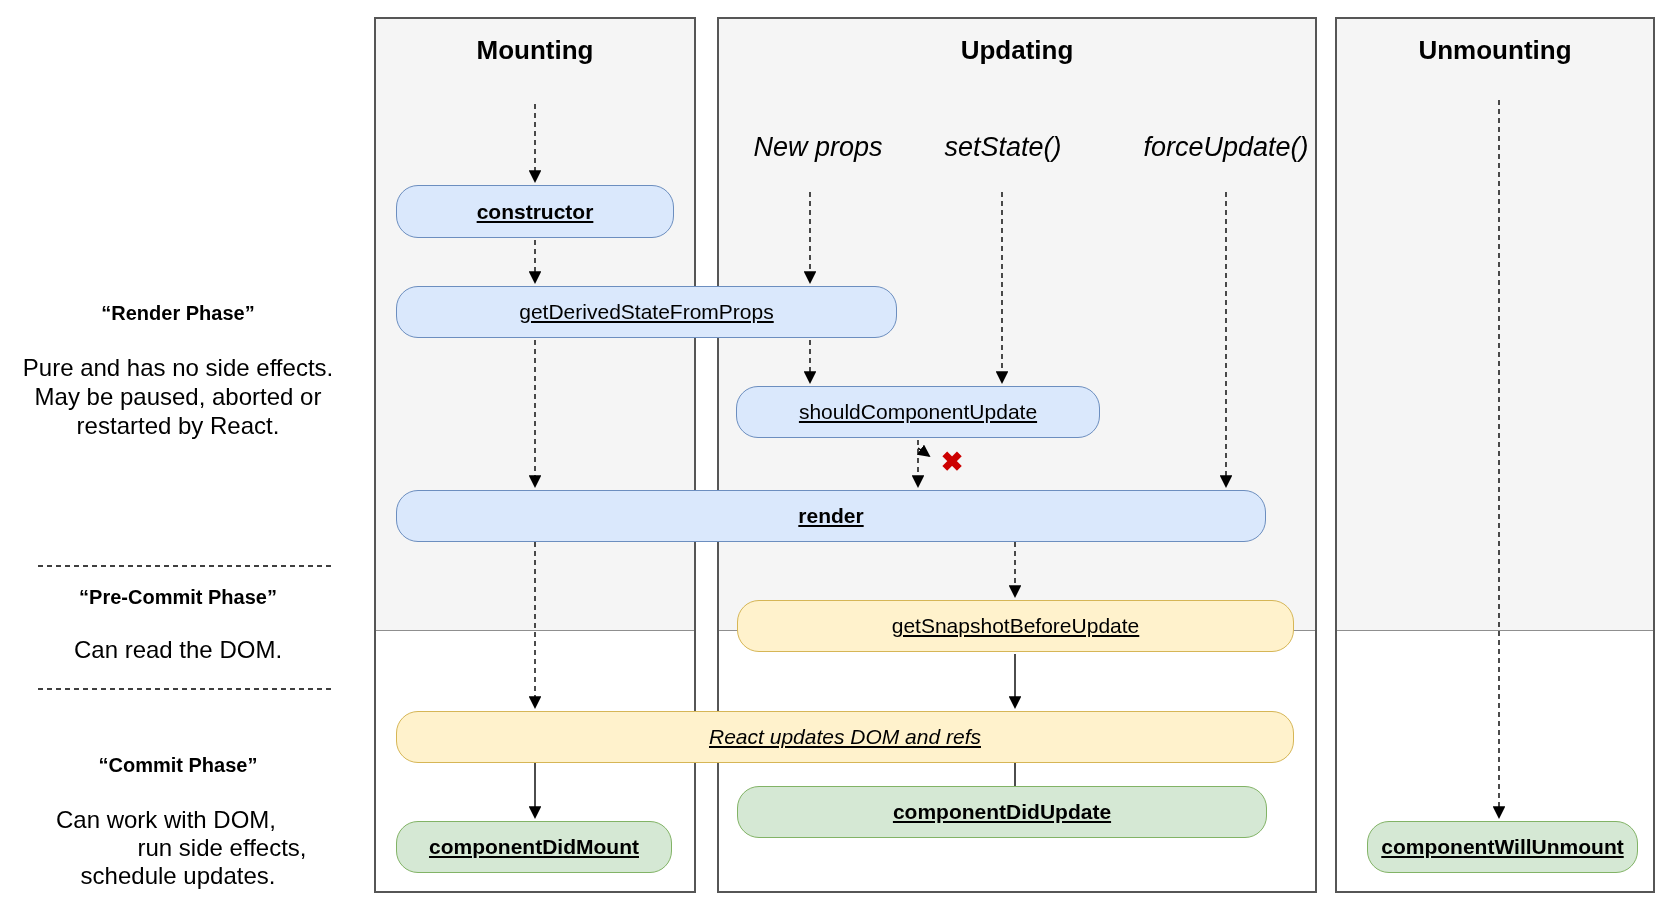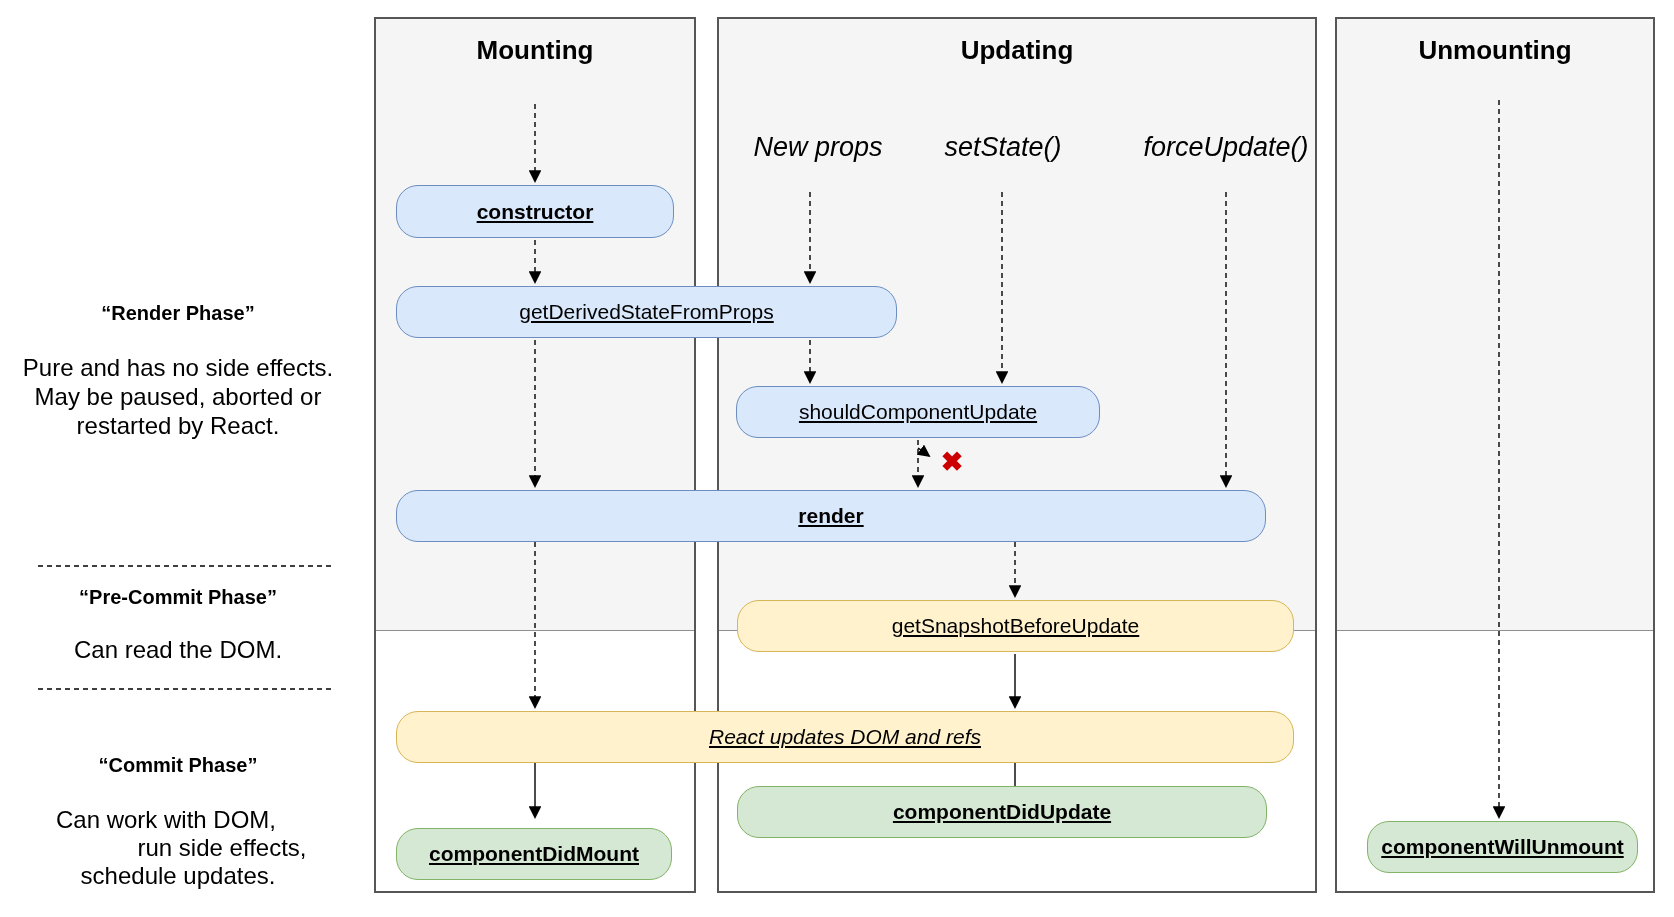--- a/index.html
+++ b/index.html
@@ -82,21 +82,21 @@
   <div class="trigger" style="left:818px;top:147px;">New props</div>
   <div class="trigger" style="left:1003px;top:147px;">setState()</div>
   <div class="trigger" style="left:1226px;top:147px;">forceUpdate()</div>
 
   <div class="node blue bold" style="left:396px;top:185px;width:278px;height:53px;">constructor</div>
   <div class="node blue" style="left:396px;top:286px;width:501px;height:52px;">getDerivedStateFromProps</div>
   <div class="node blue" style="left:736px;top:386px;width:364px;height:52px;">shouldComponentUpdate</div>
   <div class="node blue bold" style="left:396px;top:490px;width:870px;height:52px;">render</div>
   <div class="node yellow" style="left:737px;top:600px;width:557px;height:52px;">getSnapshotBeforeUpdate</div>
   <div class="node yellow italic" style="left:396px;top:711px;width:898px;height:52px;">React updates DOM and refs</div>
-  <div class="node green bold" style="left:396px;top:821px;width:276px;height:52px;margin-top:7px;">componentDidMount</div>
+  <div class="node green bold" style="left:396px;top:821px;width:276px;height:52px;">componentDidMount</div>
   <div class="node green bold" style="left:737px;top:786px;width:530px;height:52px;">componentDidUpdate</div>
   <div class="node green bold" style="left:1367px;top:821px;width:271px;height:52px;">componentWillUnmount</div>
 
   <div class="xmark" style="left:952px;top:462px;">✖</div>
 
   <div class="phase-title" style="left:178px;top:313px;">“Render Phase”</div>
   <div class="phase-line" style="left:178px;top:368px;">Pure and has no side effects.</div>
   <div class="phase-line" style="left:178px;top:397px;">May be paused, aborted or</div>
   <div class="phase-line" style="left:178px;top:426px;">restarted by React.</div>
 

